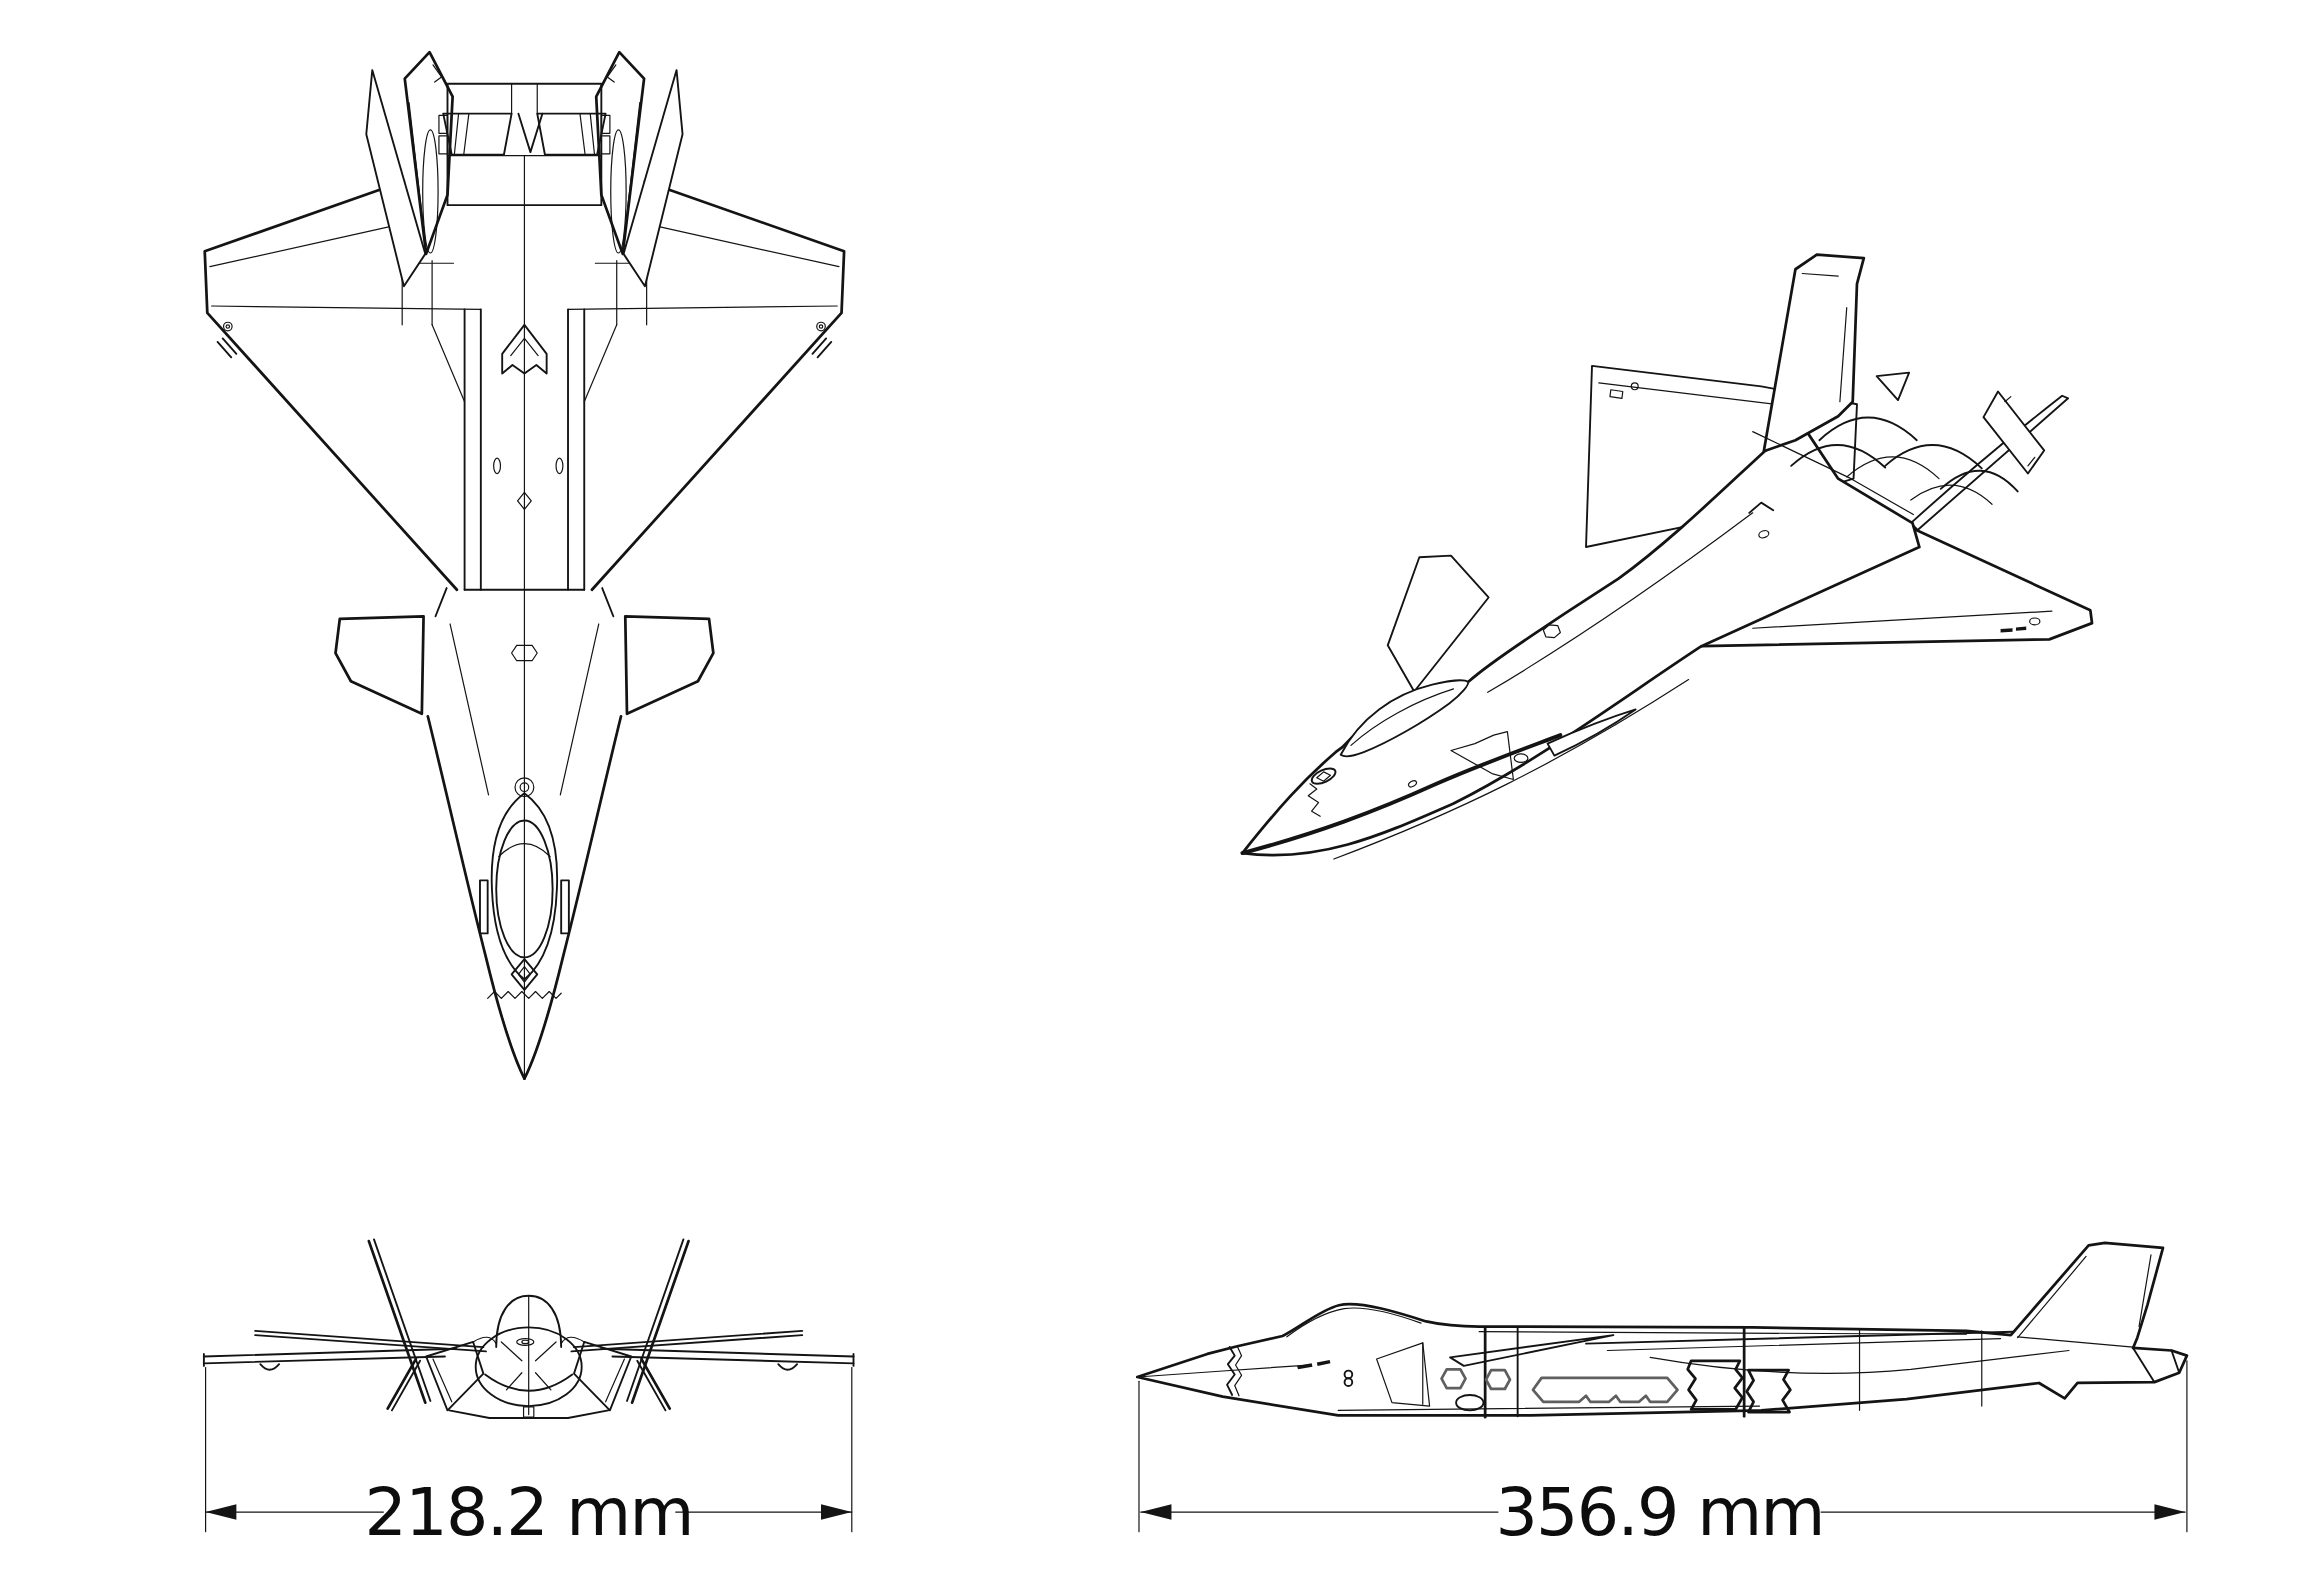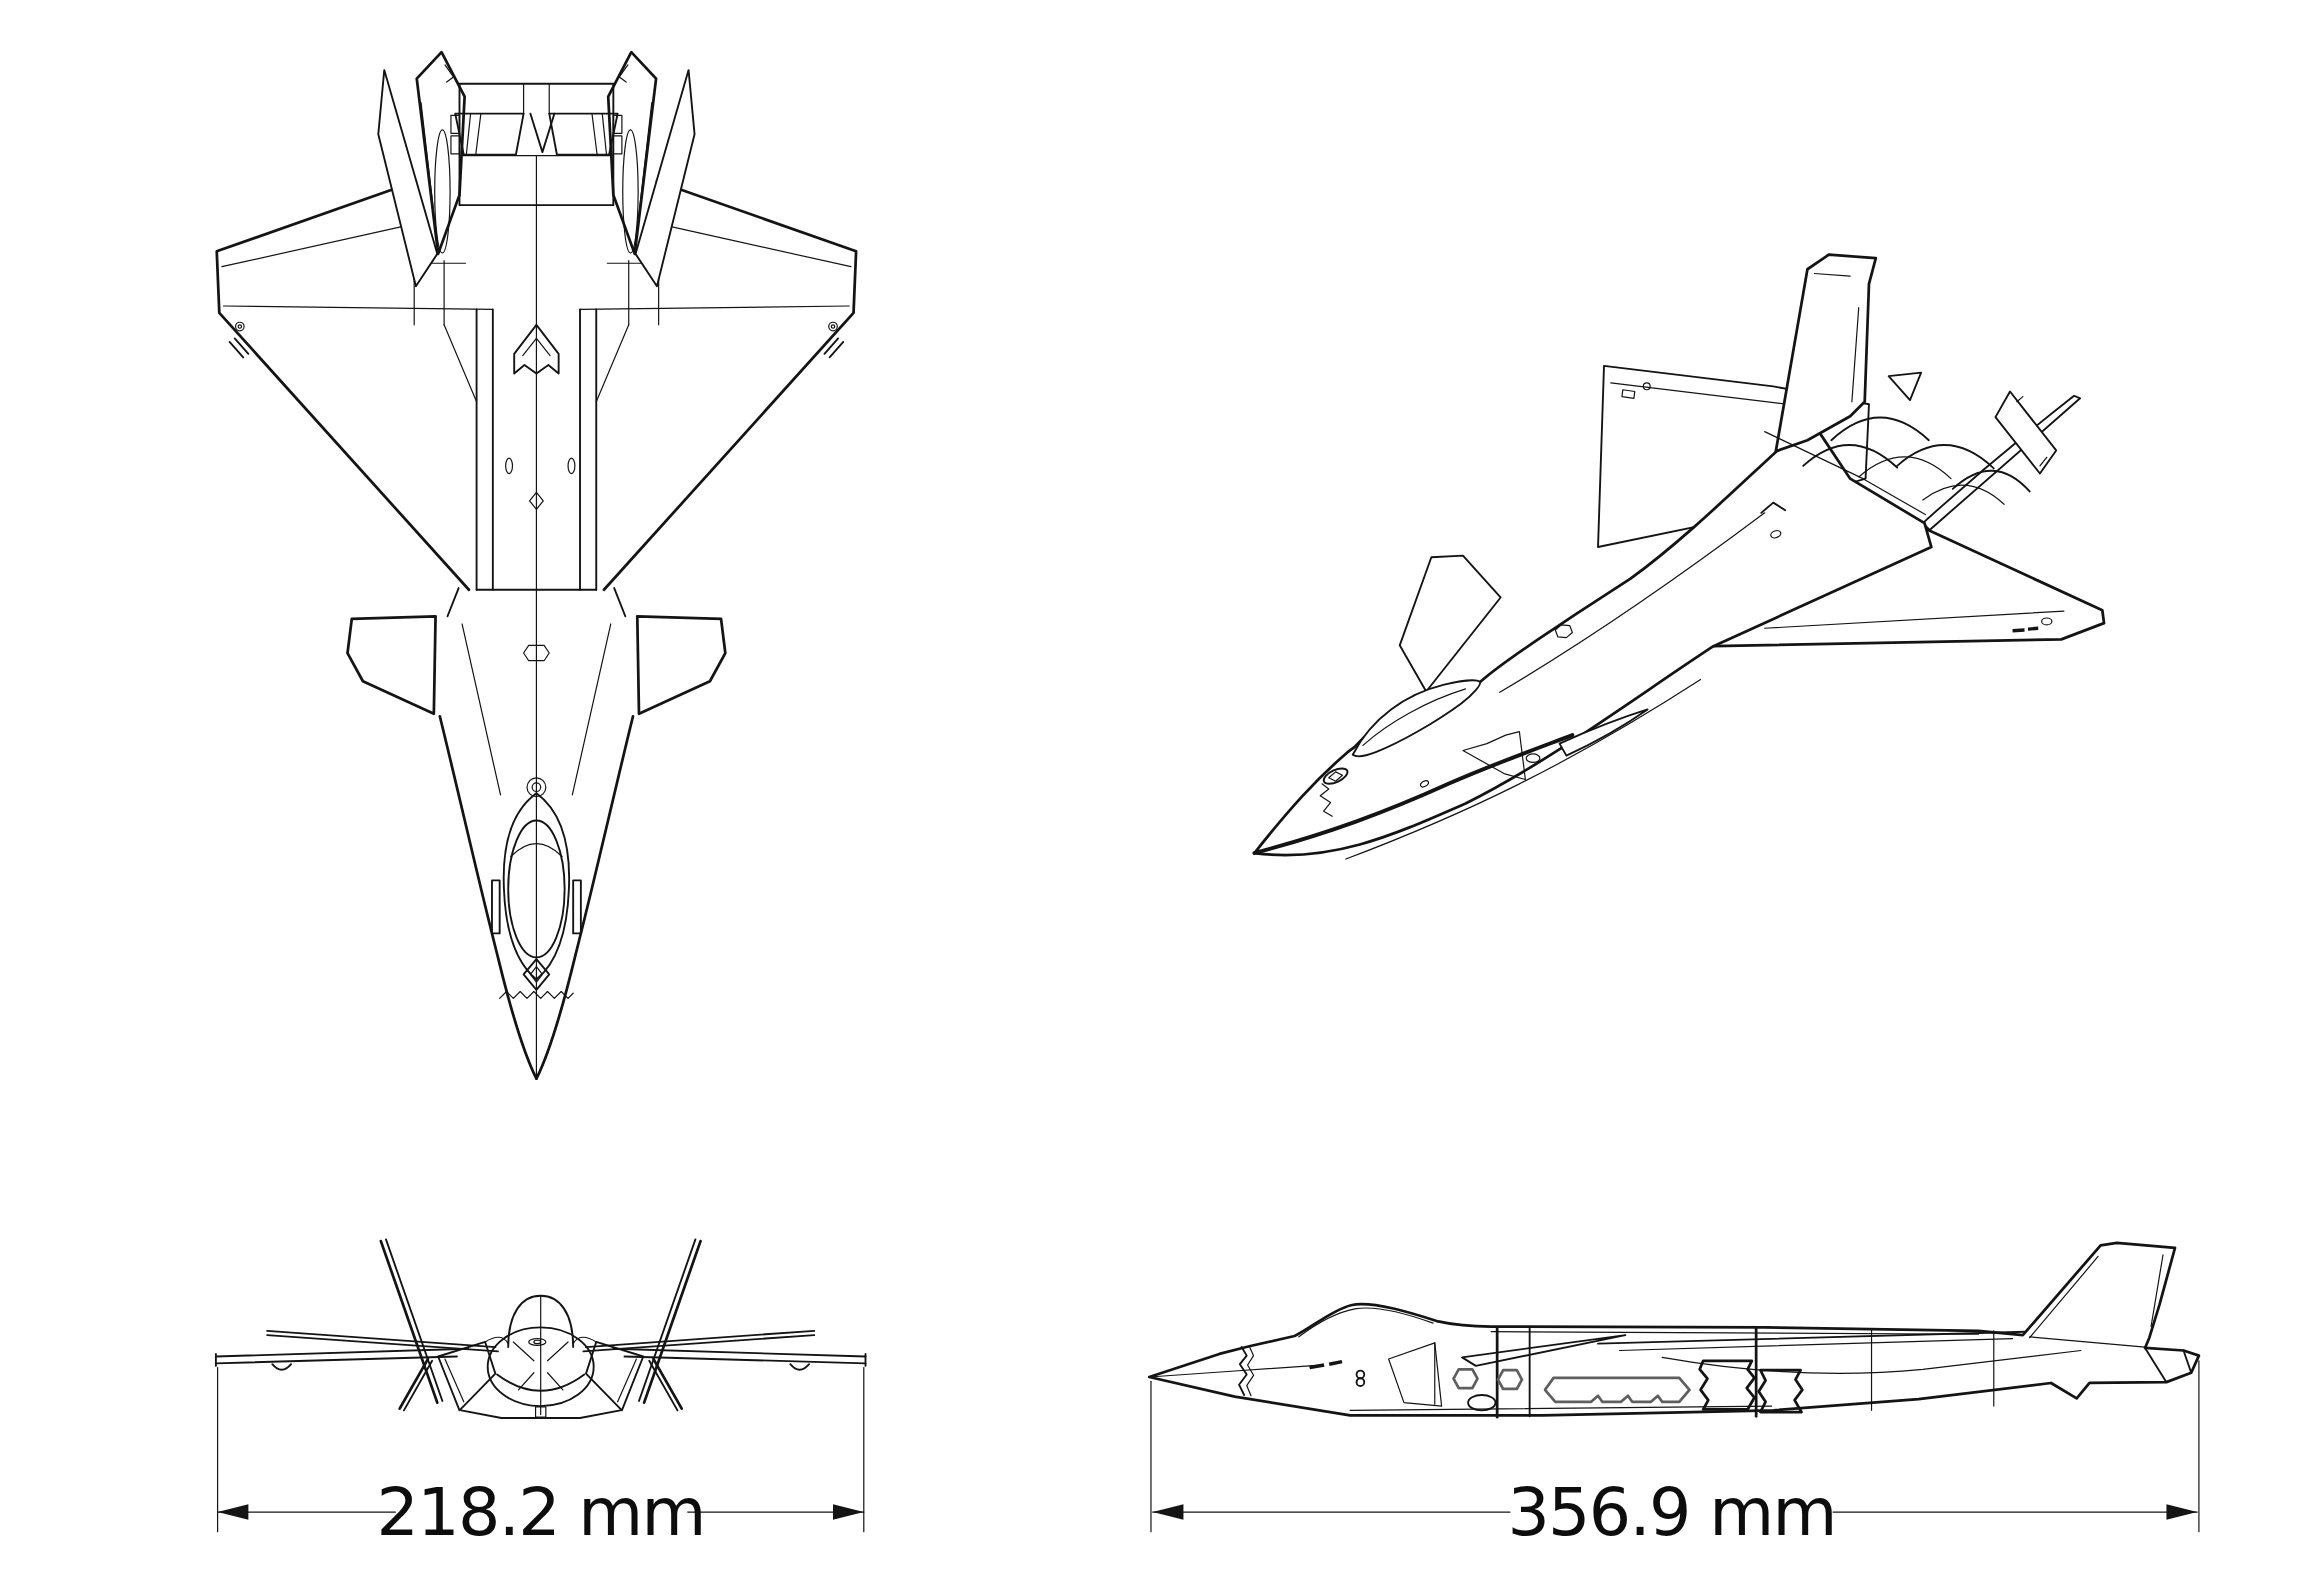--- a/index.html
+++ b/index.html
@@ -1,17 +1,17 @@
 <!DOCTYPE html>
 <html style="font-size:13.7px"><head>
 <meta charset="utf-8">
 <style>
   html,body{margin:0;padding:0;background:#ffffff;}
   .canvas{position:relative;width:2289px;height:1583px;background:#fff;overflow:hidden;
-          font-family:"DejaVu Sans", sans-serif;padding-left:12px;}
+          font-family:"DejaVu Sans", sans-serif;}
   svg{display:block;width:2319px;height:1583px;}
   path,ellipse,circle,rect,line,polyline{fill:none;stroke:#141414;stroke-width:2.4;
       stroke-linejoin:round;stroke-linecap:round;}
   .s4{stroke-width:4.6;}
   .s3{stroke-width:3.2;}
   .s2{stroke-width:2.2;}
   .s1{stroke-width:1.4;}
   .gray{stroke:#5f5f5f;}
   .fw{fill:#ffffff;}
   .fk{fill:#141414;stroke:none;}

